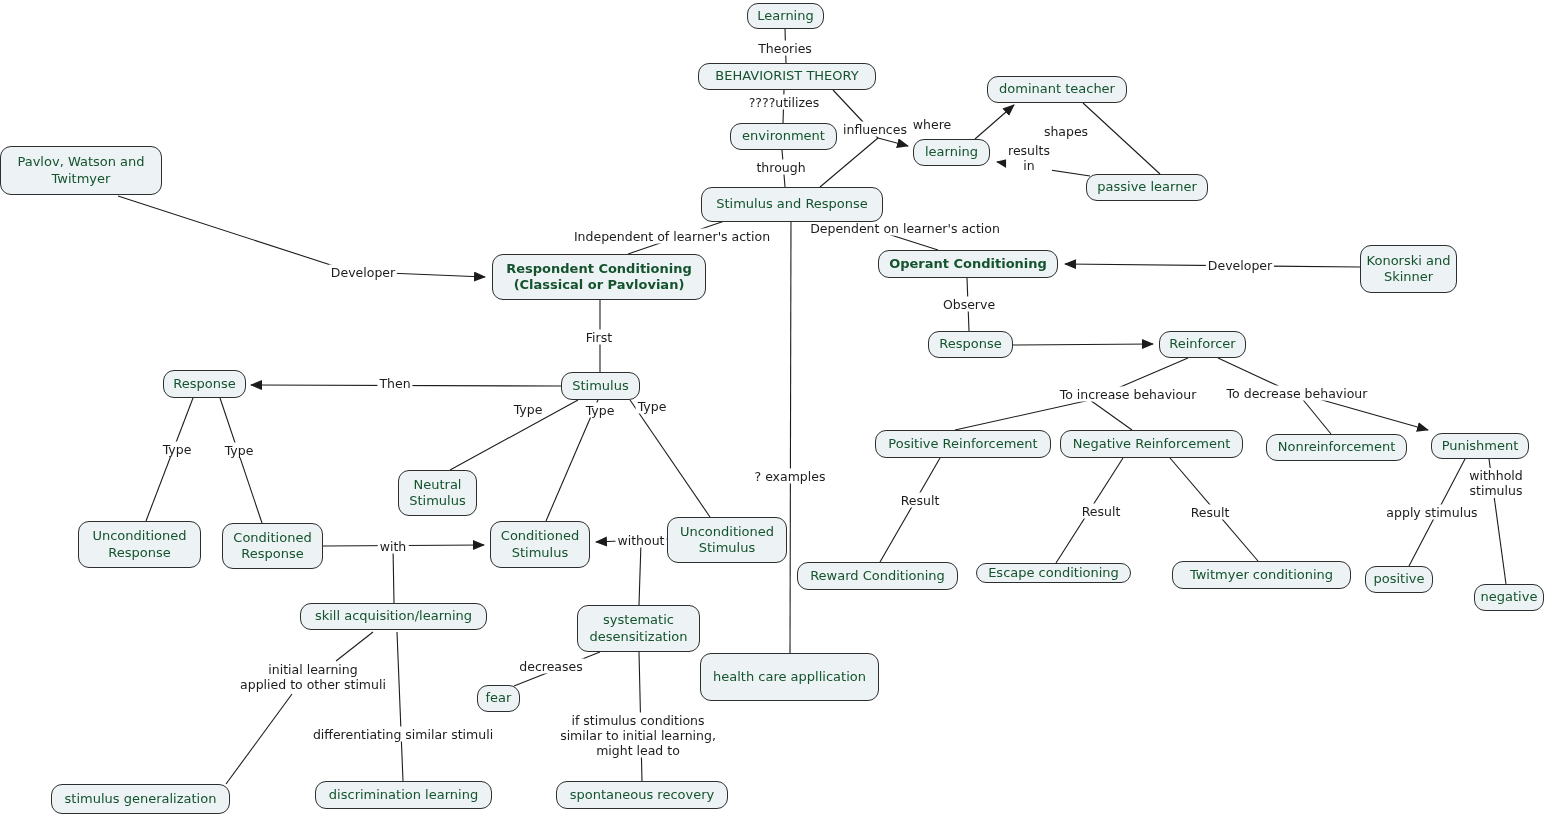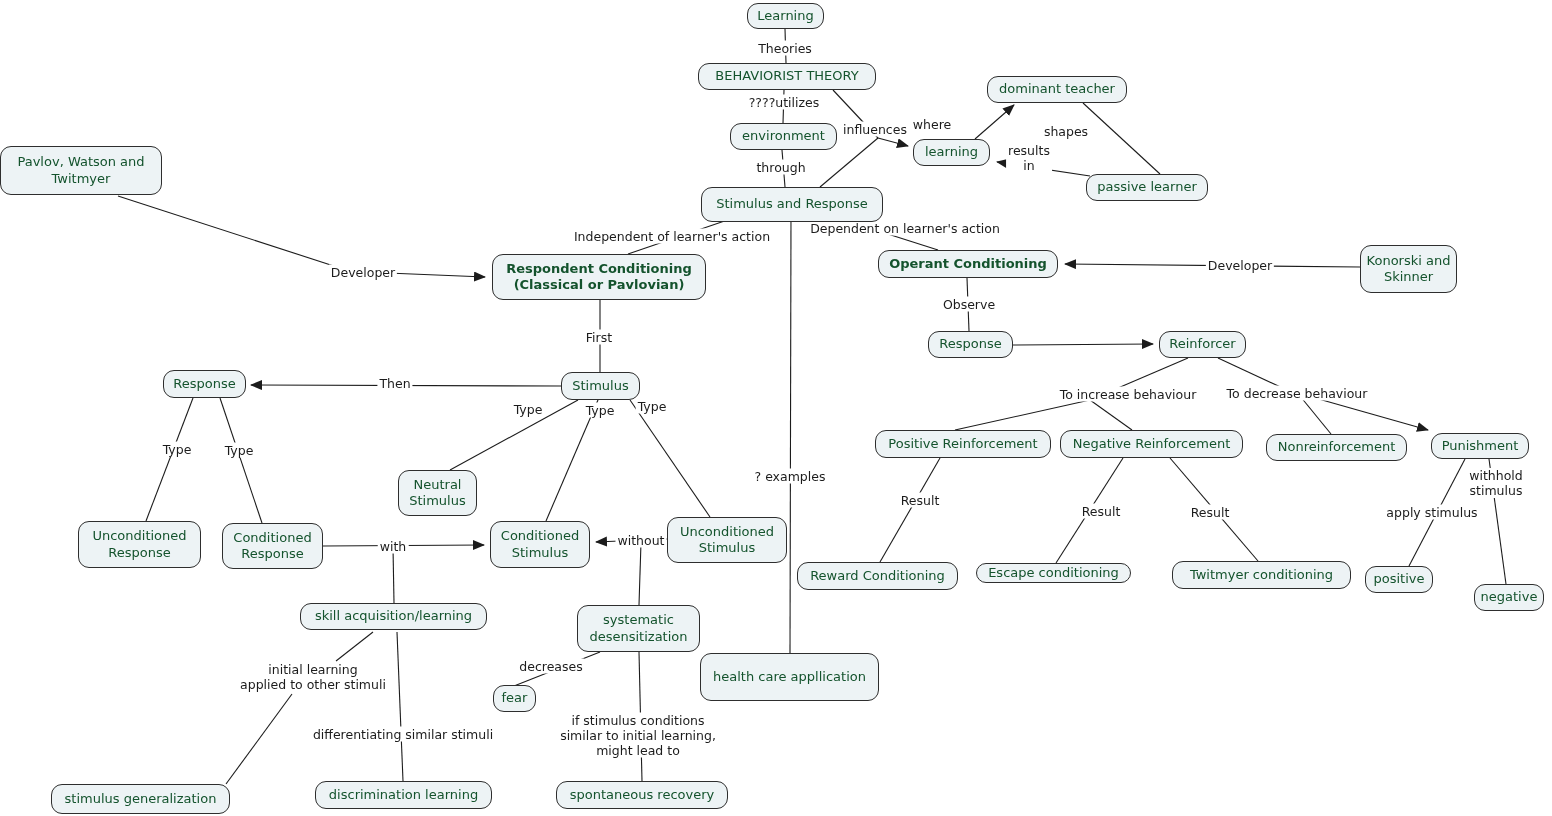--- a/index.html
+++ b/index.html
@@ -147,18 +147,18 @@
     <div class="node" style="left: 1266px; top: 434px; width: 141px; height: 27px;">Nonreinforcement</div>
     <div class="node" style="left: 1431px; top: 433px; width: 98px; height: 26px;">Punishment</div>
     <div class="node" style="left: 797px; top: 562px; width: 161px; height: 28px;">Reward Conditioning</div>
     <div class="node" style="left: 976px; top: 563px; width: 155px; height: 20px;">Escape conditioning</div>
     <div class="node" style="left: 1172px; top: 561px; width: 179px; height: 28px;">Twitmyer conditioning</div>
     <div class="node" style="left: 1365px; top: 566px; width: 68px; height: 27px;">positive</div>
     <div class="node" style="left: 1474px; top: 584px; width: 70px; height: 27px;">negative</div>
     <div class="node" style="left: 300px; top: 603px; width: 187px; height: 27px;">skill acquisition/learning</div>
     <div class="node" style="left: 577px; top: 605px; width: 123px; height: 47px;">systematic
 desensitization</div>
-    <div class="node" style="left: 493px; top: 685px; width: 43px; height: 27px;">fear</div>
+    <div class="node" style="left: 477px; top: 685px; width: 43px; height: 27px;">fear</div>
     <div class="node" style="left: 51px; top: 784px; width: 179px; height: 30px;">stimulus generalization</div>
     <div class="node" style="left: 700px; top: 653px; width: 179px; height: 48px;">health care appllication</div>
     <div class="node" style="left: 315px; top: 781px; width: 177px; height: 28px;">discrimination learning</div>
     <div class="node" style="left: 556px; top: 781px; width: 172px; height: 28px;">spontaneous recovery</div>
   </div>
 
 </body></html>

